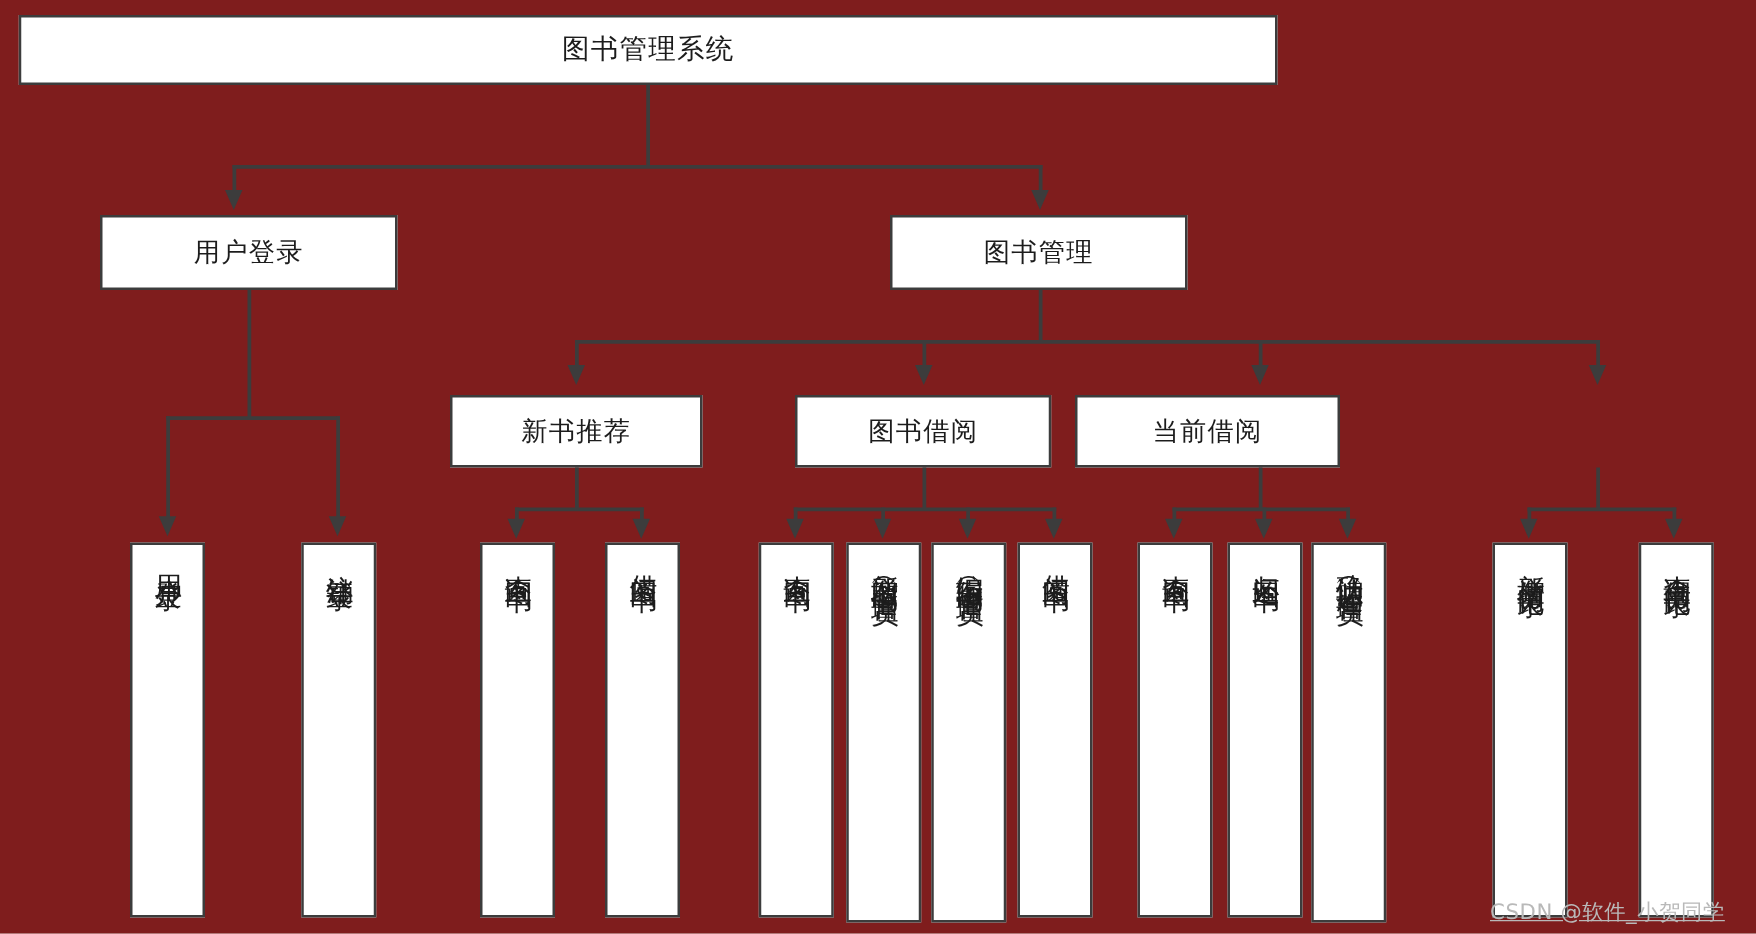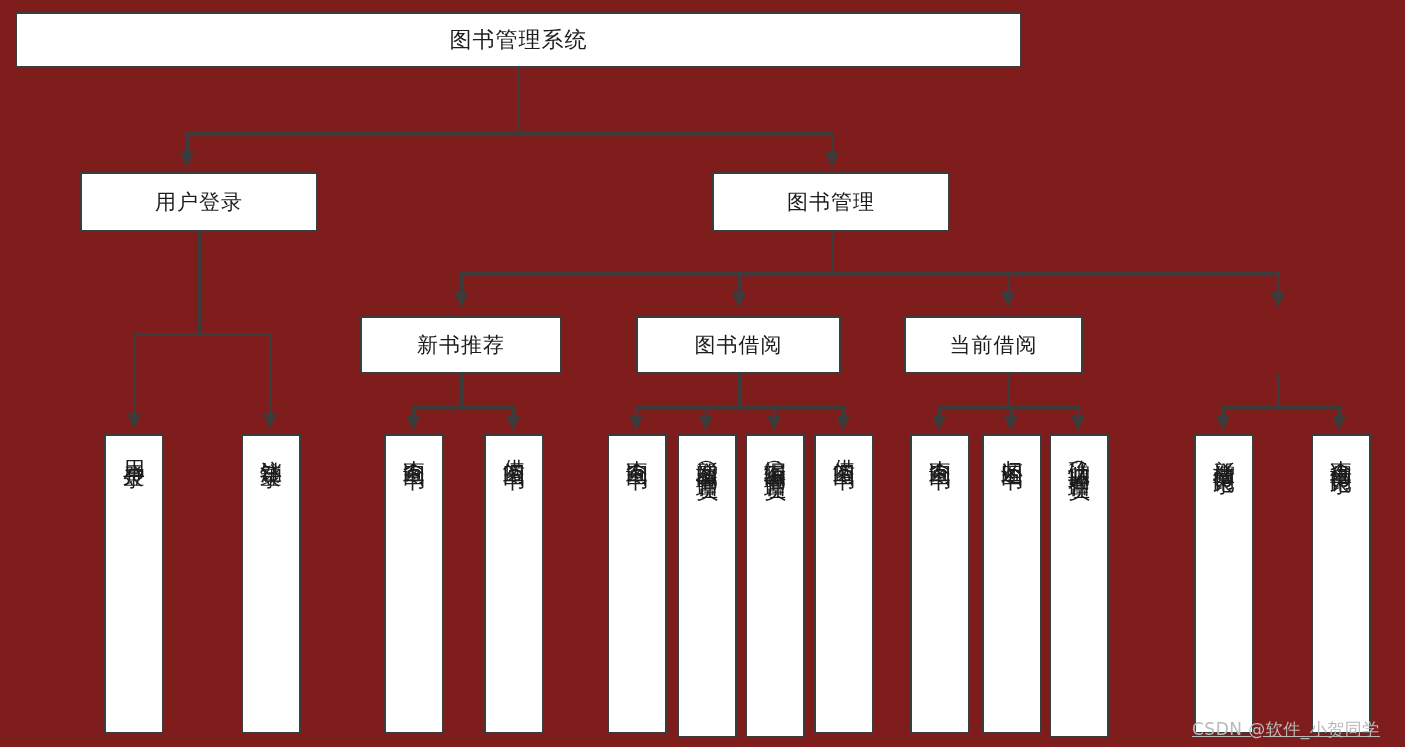--- a/index.html
+++ b/index.html
@@ -120,21 +120,21 @@
 
   <div class="ln v" style="left:1277px;top:272px;width:3px;height:22px;"></div>
   <div class="arrow" style="left:1271px;top:292px;"></div>
 
   <div class="node" style="left:360px;top:316px;width:202px;height:58px;">
     <span class="lbl">新书推荐</span>
   </div>
   <div class="node" style="left:636px;top:316px;width:205px;height:58px;">
     <span class="lbl">图书借阅</span>
   </div>
-  <div class="node" style="left:904px;top:316px;width:179px;height:58px;">
+  <div class="node" style="left:860px;top:316px;width:212px;height:58px;">
     <span class="lbl">当前借阅</span>
   </div>
 
   <div class="ln v" style="left:460px;top:374px;width:3px;height:34px;"></div>
   <div class="ln h" style="left:412px;top:406px;width:103px;height:3px;"></div>
   <div class="ln v" style="left:412px;top:406px;width:3px;height:11px;"></div>
   <div class="arrow" style="left:406px;top:415px;"></div>
   <div class="ln v" style="left:512px;top:406px;width:3px;height:11px;"></div>
   <div class="arrow" style="left:506px;top:415px;"></div>
 

